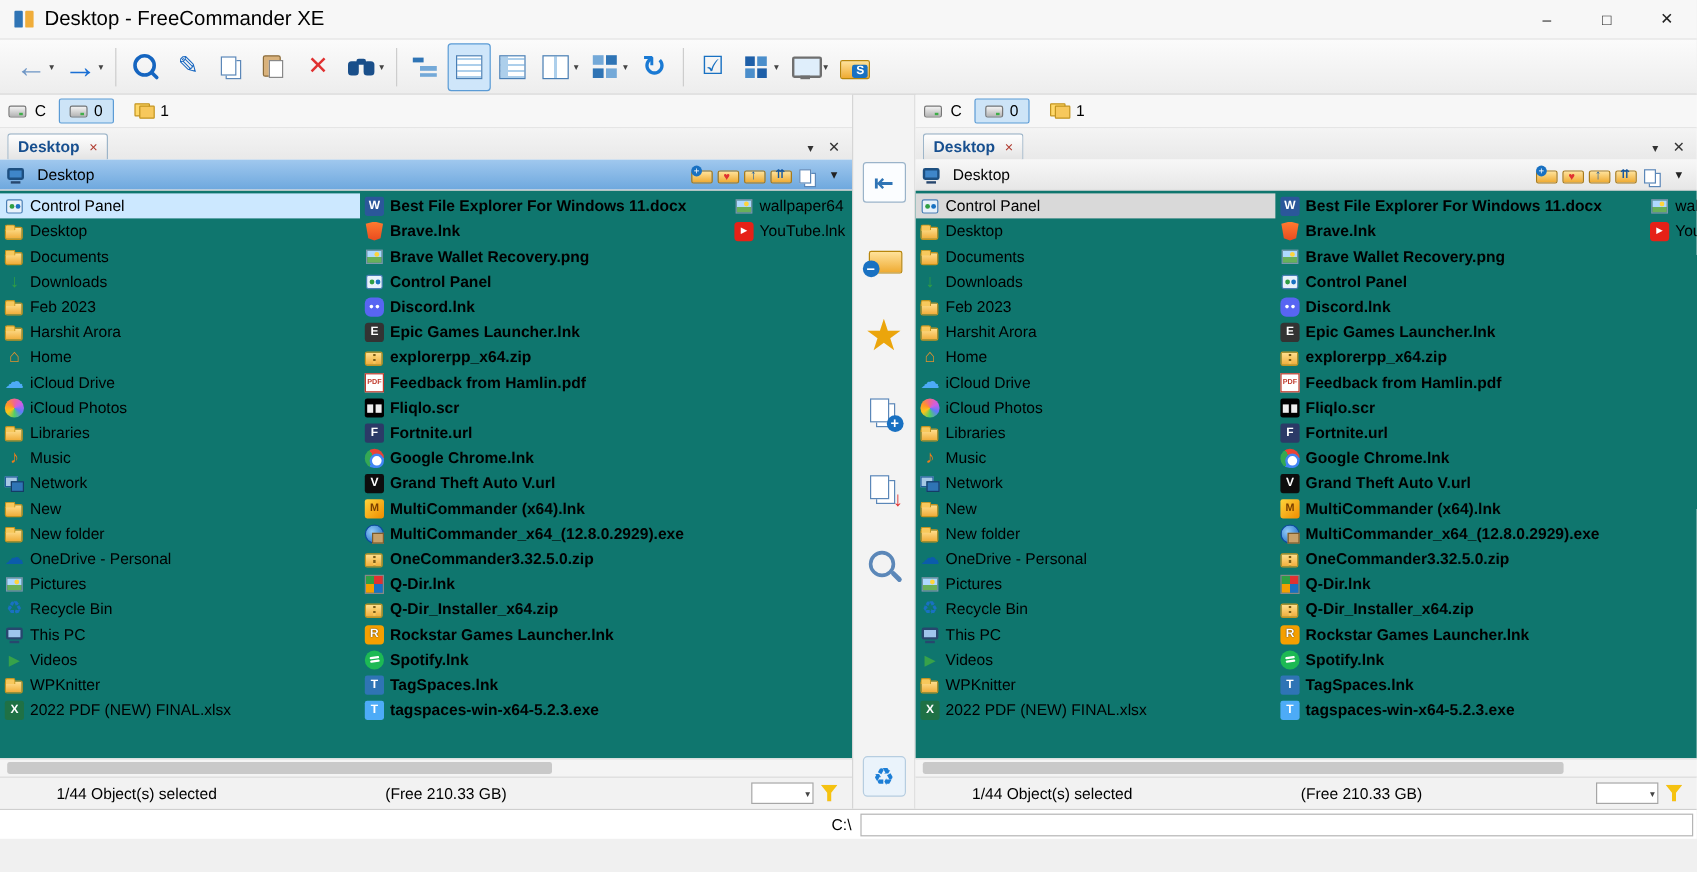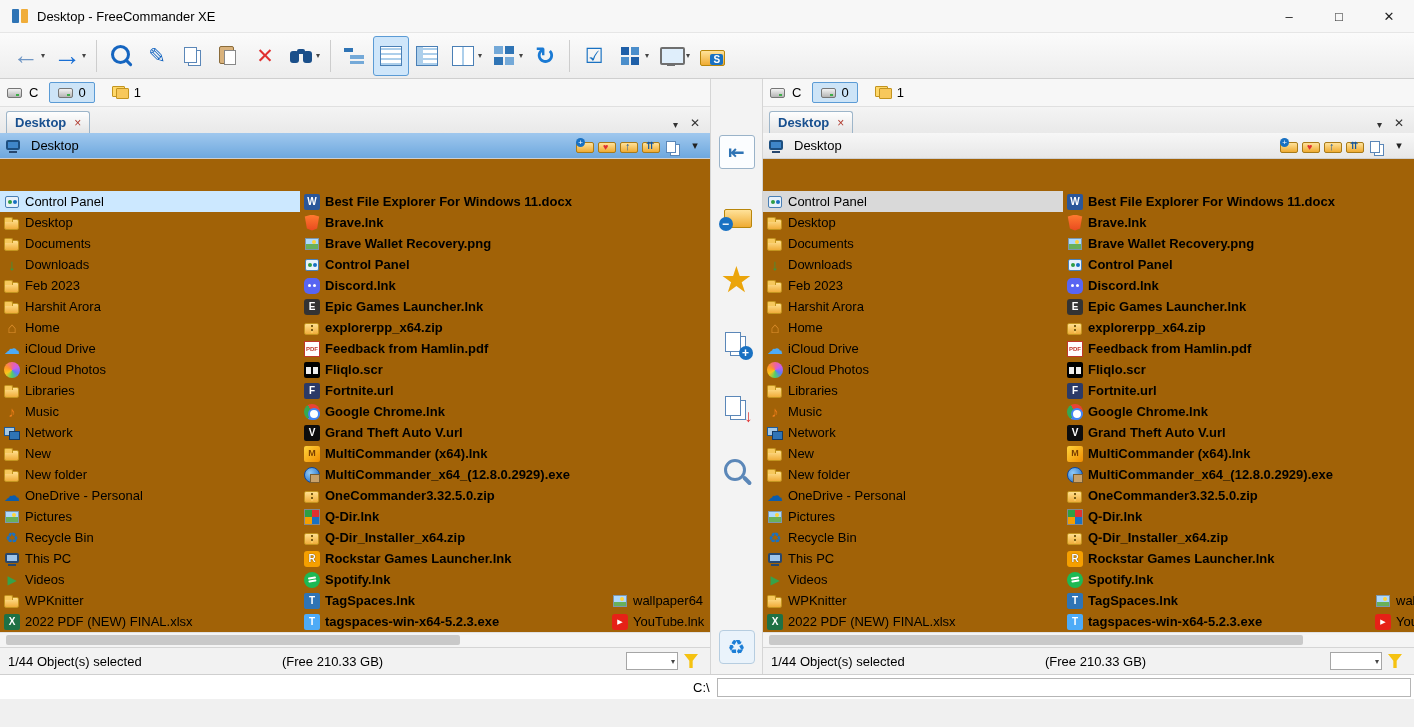--- a/index.html
+++ b/index.html
@@ -7,21 +7,21 @@
   body{font-family:"Liberation Sans","DejaVu Sans",sans-serif;font-size:13px;color:#000;background:#f0f0f0;}
   button{font:inherit;background:none;border:none;cursor:default;}
   .spacer{flex:1;}
   .window{width:1414px;height:727px;display:flex;flex-direction:column;background:#f0f0f0;}
 
   
   .titlebar{height:32px;display:flex;align-items:center;padding-left:12px;background:#f7f7f7;}
   .app-icon{width:16px;height:14px;position:relative;margin-right:9px;}
   .app-icon::before{content:'';position:absolute;left:0;top:0;width:7px;height:14px;background:#2f74b5;border-radius:1px;}
   .app-icon::after{content:'';position:absolute;right:0;top:0;width:7px;height:14px;background:#f0ad3a;border-radius:1px;}
-  .title-text{font-size:13px;}
+  .title-text{font-size:17px;}
   .win-controls{margin-left:auto;display:flex;height:100%;}
   .win-btn{width:50px;height:100%;display:flex;align-items:center;justify-content:center;font-size:13px;color:#222;}
 
   
   .menubar{height:28px;display:flex;align-items:center;background:#f7f7f7;padding-left:8px;}
   .menu-item{padding:4px 10px;}
 
   
   .toolbar{height:47px;background:linear-gradient(#fbfbfb,#ededed);border-top:1px solid #e6e6e6;border-bottom:1px solid #cfcfcf;display:flex;align-items:center;padding-left:8px;}
   .tb-btn{display:inline-flex;align-items:center;height:40px;padding:2px 3px;border:1px solid transparent;border-radius:3px;}
@@ -102,21 +102,21 @@
   .path-icons .tbi{width:18px;height:16px;}
   .tb-folder-plus::before,.tb-folder-favorites::before,.tb-folder-up::before,.tb-folder-top::before{content:'';position:absolute;left:0;right:0;top:4px;bottom:1px;background:linear-gradient(#ffe29a,#efab32);border:1px solid #a87a18;border-radius:2px;}
   .tb-folder-plus::after{content:'+';color:#fff;background:#1971c2;border-radius:50%;width:9px;height:9px;line-height:9px;font-size:8px;text-align:center;position:absolute;left:0;top:0;}
   .tb-folder-favorites::after{content:'\2665';color:#e03131;font-size:9px;position:absolute;left:5px;top:5px;line-height:1;}
   .tb-folder-up::after{content:'\2191';color:#1356a0;font-weight:bold;font-size:11px;position:absolute;left:5px;top:3px;line-height:1;}
   .tb-folder-top::after{content:'\21C8';color:#1356a0;font-weight:bold;font-size:10px;position:absolute;left:4px;top:3px;line-height:1;}
   .tb-copy-path::before{content:'';position:absolute;left:2px;top:3px;width:8px;height:10px;background:#fff;border:1px solid #5b87b8;box-shadow:4px 3px 0 -1px #fff,4px 3px 0 0 #5b87b8;}
   .tb-path-dropdown::before{content:'\25BE';font-size:11px;color:#222;}
 
   
-  .filelist{flex:1;display:flex;overflow:hidden;background:#a16207;padding-top:2px;align-items:flex-end;}
+  .filelist{flex:1;display:flex;overflow:hidden;background:#0f766e;padding-top:2px;}
   .fcol{width:300px;flex:0 0 300px;overflow:hidden;}
   .fcol.mid2{width:308px;flex:0 0 308px;font-weight:bold;}
   .fcol.last{flex:1 1 auto;min-width:0;}
   .frow{height:21px;display:flex;align-items:center;padding-left:4px;white-space:nowrap;overflow:hidden;}
   .frow.sel{background:#cce8ff;}
   .pane-right .frow.sel{background:#d9d9d9;}
   .fname{white-space:nowrap;}
 
   
   .fi{display:inline-block;width:16px;height:16px;position:relative;flex:0 0 16px;margin-right:5px;}
@@ -166,21 +166,21 @@
   .ic-tagspaces{background:#2f74b5;border-radius:2px;} .ic-tagspaces::before{content:'T';color:#fff;}
   .ic-tagspacesexe{background:#4dabf7;border-radius:2px;} .ic-tagspacesexe::before{content:'T';color:#fff;}
   .ic-youtube{background:#e62117;border-radius:3px;} .ic-youtube::before{content:'\25B6';color:#fff;font-size:7px;}
 
   
   .hscroll{height:15px;background:#f4f4f4;border-top:1px solid #e0e0e0;position:relative;}
   .hthumb{position:absolute;top:2px;bottom:2px;left:6px;background:#c9c9c9;border-radius:2px;}
   .pane-left .hthumb{width:64%;}
   .pane-right .hthumb{width:82%;}
   .statusbar{height:27px;background:#f2f2f2;border-top:1px solid #d5d5d5;display:flex;align-items:center;padding:0 6px 0 8px;}
-  .status-sel{width:274px;flex:none;}
+  .status-sel{width:274px;flex:none;margin-left:39px;}
   .combo{display:inline-flex;align-items:center;justify-content:flex-end;width:52px;height:18px;background:#fff;border:1px solid #a6a6a6;padding-right:2px;}
   .funnel{width:14px;height:14px;margin:0 6px;background:#f5c211;clip-path:polygon(0 0,100% 0,62% 48%,62% 100%,38% 100%,38% 48%);filter:drop-shadow(0 0 1px #c92a2a);}
 
   
   .midbar{width:53px;background:#f3f3f3;border-left:1px solid #d5d5d5;border-right:1px solid #d5d5d5;display:flex;flex-direction:column;align-items:center;padding-top:56px;gap:30px;}
   .mid-btn{display:inline-flex;}
   .midbar .tbi{width:36px;height:34px;}
   .tb-open-in-other-panel{border:1px solid #9ab3c9;border-radius:3px;background:#fbfdff;}
   .tb-open-in-other-panel::before{content:'\21E4';font-size:20px;font-weight:bold;color:#2f74b5;}
   .tb-close-tabs::before{content:'';position:absolute;left:5px;top:10px;width:26px;height:17px;background:linear-gradient(#ffe29a,#efab32);border:1px solid #b8860b;border-radius:2px;}

